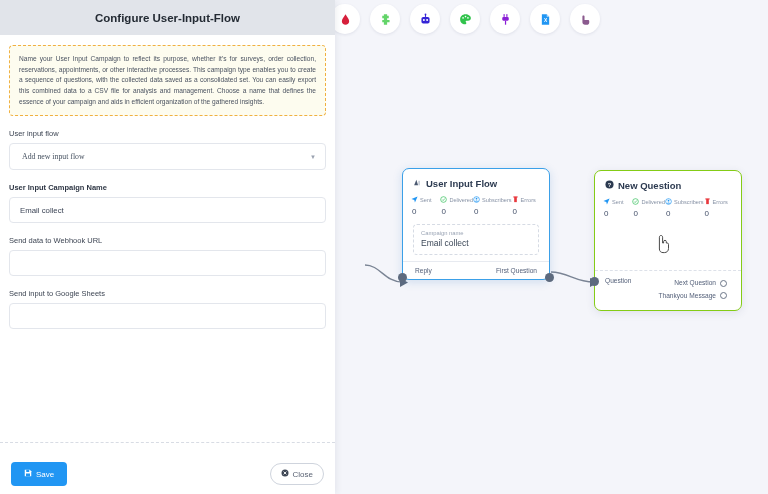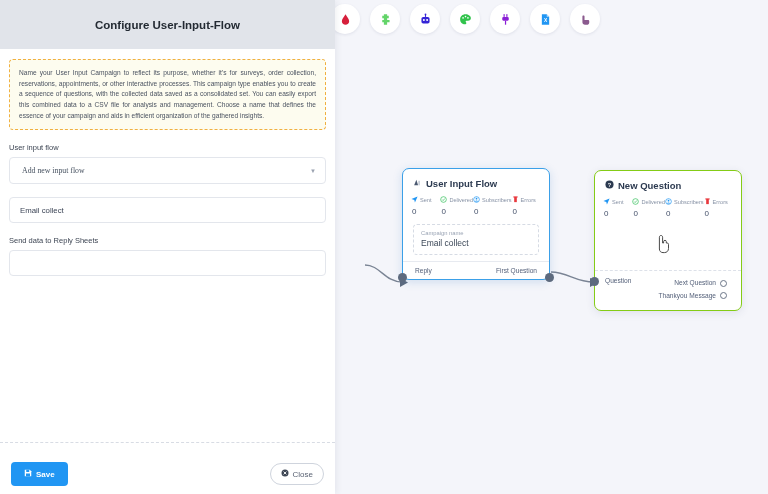--- a/index.html
+++ b/index.html
@@ -122,21 +122,21 @@
   #hand-cursor { position:absolute; left:656px; top:234px; }
 
   
   #panel {
     position:absolute; left:0; top:0; width:335px; height:494px;
     background:#ffffff;
     box-shadow:2px 0 6px rgba(40,50,90,.07);
     display:flex; flex-direction:column;
   }
   #panel-header {
-    height:49px; background:#e1e4ea;
+    height:35px; background:#e1e4ea;
     display:flex; align-items:center; justify-content:center;
     font-size:11.5px; font-weight:bold; color:#232a33;
   }
   #panel-body { flex:1; padding:10px 9px 0 9px; overflow:hidden; }
   #info-box {
     border:1px dashed #f0b040;
     background:#fdfcef;
     border-radius:4px;
     padding:8px 9px;
     font-size:6.6px; line-height:1.62; color:#4a5260;
@@ -165,21 +165,20 @@
     display:flex; align-items:center; justify-content:space-between;
     height:52px;
   }
   #save-button {
     background:#2196f3; color:#fff;
     border:none; border-radius:4px;
     height:24px; padding:0 13px;
     font-size:8px; font-family:"Liberation Sans", sans-serif;
     display:flex; align-items:center; gap:4px;
     cursor:pointer;
-    font-weight:bold;
   }
   #close-button {
     background:#fff; color:#5a6374;
     border:1px solid #cfd4dd; border-radius:11px;
     height:22px; padding:0 10px;
     font-size:8px; font-family:"Liberation Sans", sans-serif;
     display:flex; align-items:center; gap:4px;
     cursor:pointer;
   }
 </style>
@@ -418,28 +417,35 @@
 
     <div class="field">
       <div class="field-label">User input flow</div>
       <div class="select-box">
         <span>Add new input flow</span>
         <span class="caret">▼</span>
       </div>
     </div>
 
     <div class="field">
+      <div class="field-label strong">User Input Campaign Name</div>
       <div class="input-box">
         <span>Email collect</span>
       </div>
     </div>
 
-
     <div class="field">
-      <div class="field-label">Send data to Reply Sheets</div>
+      <div class="field-label">Send data to Webhook URL</div>
+      <div class="input-box">
+        <span></span>
+      </div>
+    </div>
+
+    <div class="field">
+      <div class="field-label">Send input to Google Sheets</div>
       <div class="input-box">
         <span></span>
       </div>
     </div>
 
   </div>
 
   <div id="panel-footer">
     <button id="save-button">
       <span>

